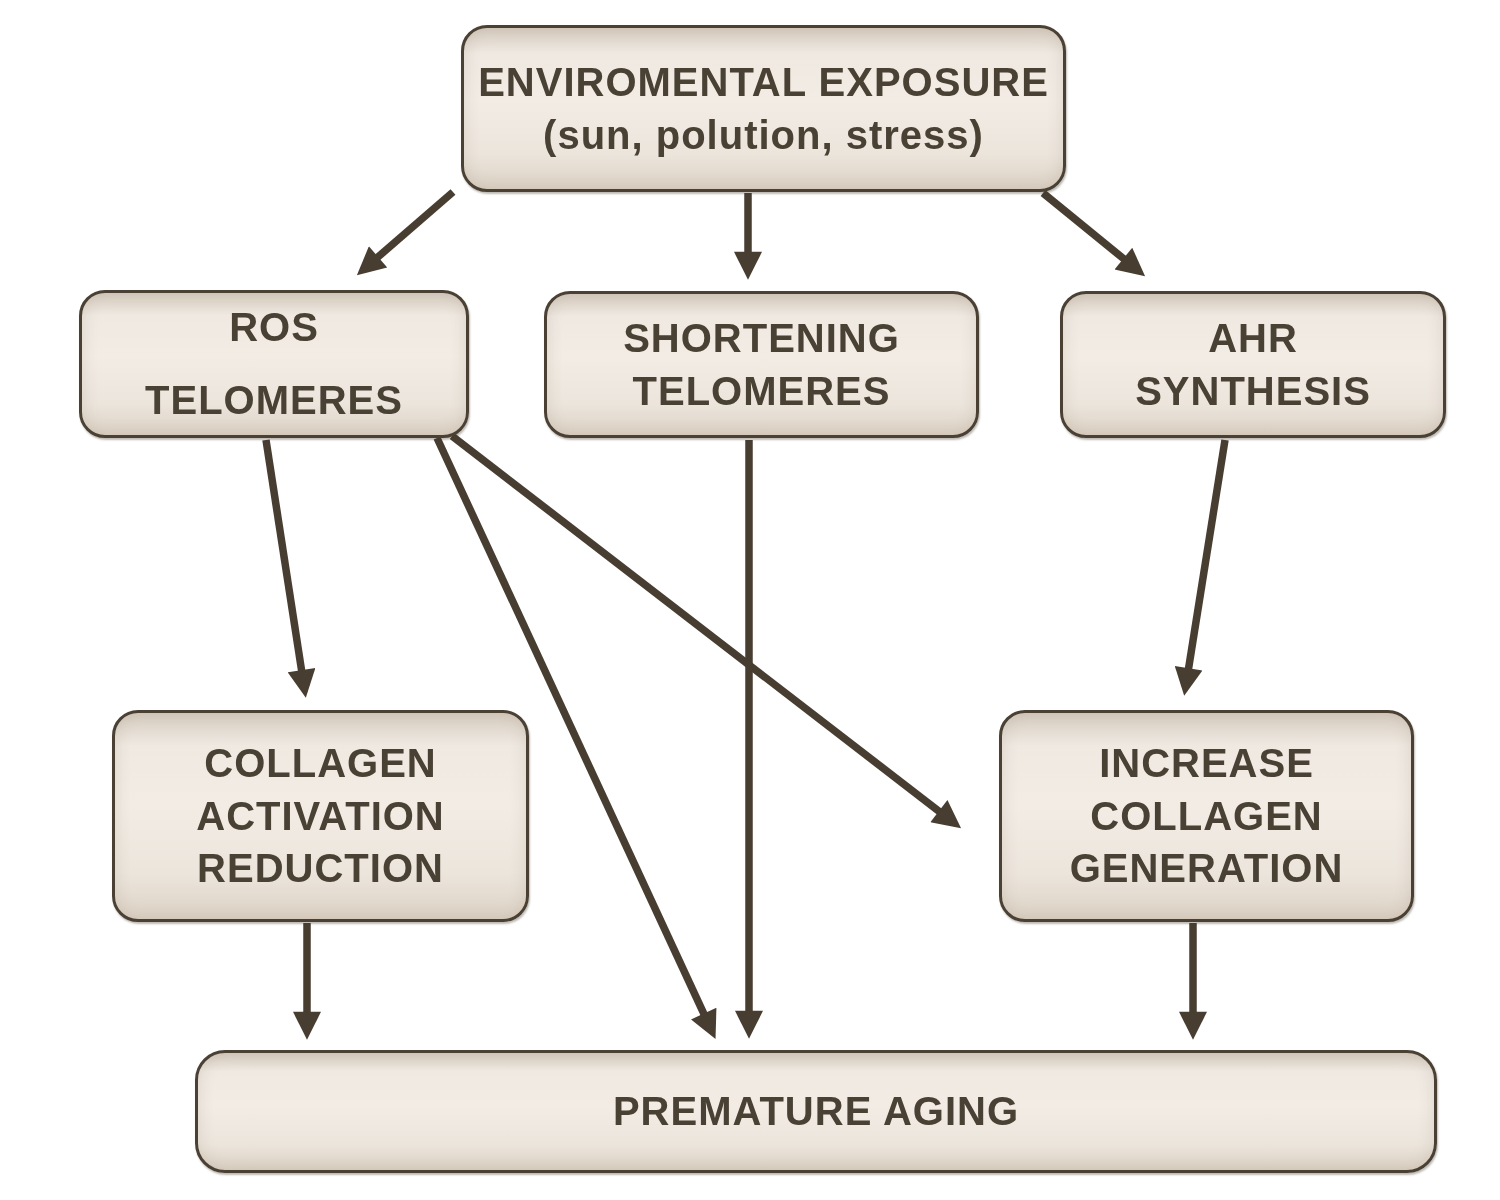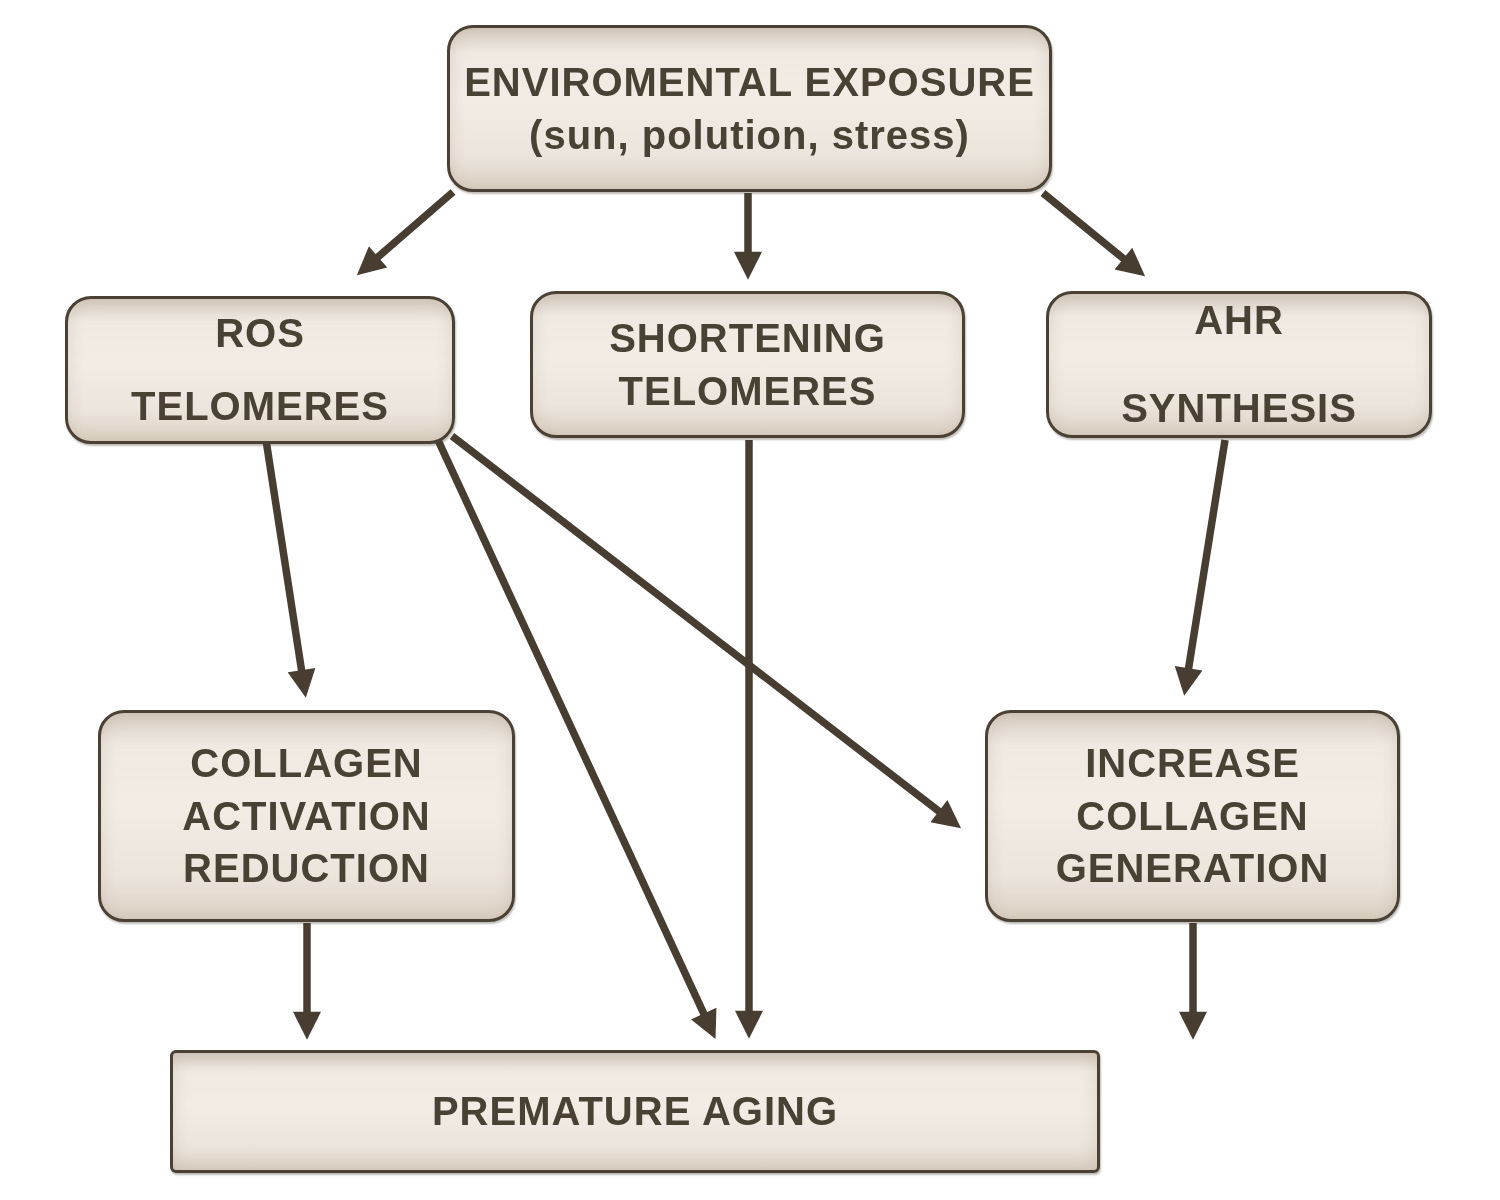--- a/index.html
+++ b/index.html
@@ -18,20 +18,21 @@
     border-radius:26px;
     background:linear-gradient(180deg,#d7cdc1 0%,#efe9e2 16%,#f2ece5 45%,#ece5dc 78%,#dcd2c5 100%);
     box-shadow:inset 0 0 16px rgba(125,105,82,.18), 1px 2px 2px rgba(70,60,45,.35);
     display:flex;flex-direction:column;align-items:center;justify-content:center;
     text-align:center;
     color:#4a4135;
     font-weight:bold;
     font-size:40px;
     letter-spacing:1px;
     line-height:1.32;
+    margin-left:14px;
   }
   .node .nline{white-space:nowrap;}
 </style>
 </head>
 <body>
 
 <div class="stage">
 
   <svg id="arrows" viewBox="0 0 1500 1200" xmlns="http://www.w3.org/2000/svg">
     <defs>
@@ -49,44 +50,44 @@
       <line x1="1225" y1="440" x2="1187.6234406727817" y2="674.2872133437829" stroke="#473d30" stroke-width="7.5" marker-end="url(#arrowhead)"></line>
       <line x1="307" y1="923" x2="307" y2="1018" stroke="#473d30" stroke-width="7.5" marker-end="url(#arrowhead)"></line>
       <line x1="1193" y1="923" x2="1193" y2="1018" stroke="#473d30" stroke-width="7.5" marker-end="url(#arrowhead)"></line>
     </svg>
 
   <div class="node" style="left:447px;top:25px;width:605px;height:167px;">
     <div class="nline">ENVIROMENTAL EXPOSURE</div>
     <div class="nline">(sun, polution, stress)</div>
   </div>
 
-  <div class="node" style="left:65px;top:296px;width:390px;height:148px;gap:20px;">
+  <div class="node" style="left:65px;top:290px;width:390px;height:148px;gap:20px;">
     <div class="nline">ROS</div>
     <div class="nline">TELOMERES</div>
   </div>
 
   <div class="node" style="left:530px;top:291px;width:435px;height:147px;">
     <div class="nline">SHORTENING</div>
     <div class="nline">TELOMERES</div>
   </div>
 
-  <div class="node" style="left:1046px;top:291px;width:386px;height:147px;justify-content:space-between;">
+  <div class="node" style="left:1046px;top:291px;width:386px;height:147px;">
     <div class="nline">AHR</div>
     <div class="nline">SYNTHESIS</div>
   </div>
 
   <div class="node" style="left:98px;top:710px;width:417px;height:212px;">
     <div class="nline">COLLAGEN</div>
     <div class="nline">ACTIVATION</div>
     <div class="nline">REDUCTION</div>
   </div>
 
   <div class="node" style="left:985px;top:710px;width:415px;height:212px;">
     <div class="nline">INCREASE</div>
     <div class="nline">COLLAGEN</div>
     <div class="nline">GENERATION</div>
   </div>
 
-  <div class="node" style="left:170px;top:1050px;width:930px;height:123px;border-radius:6px;">
+  <div class="node" style="left:181px;top:1050px;width:1242px;height:123px;border-radius:30px;">
     <div class="nline">PREMATURE AGING</div>
   </div>
 
 </div>
 
 </body></html>

